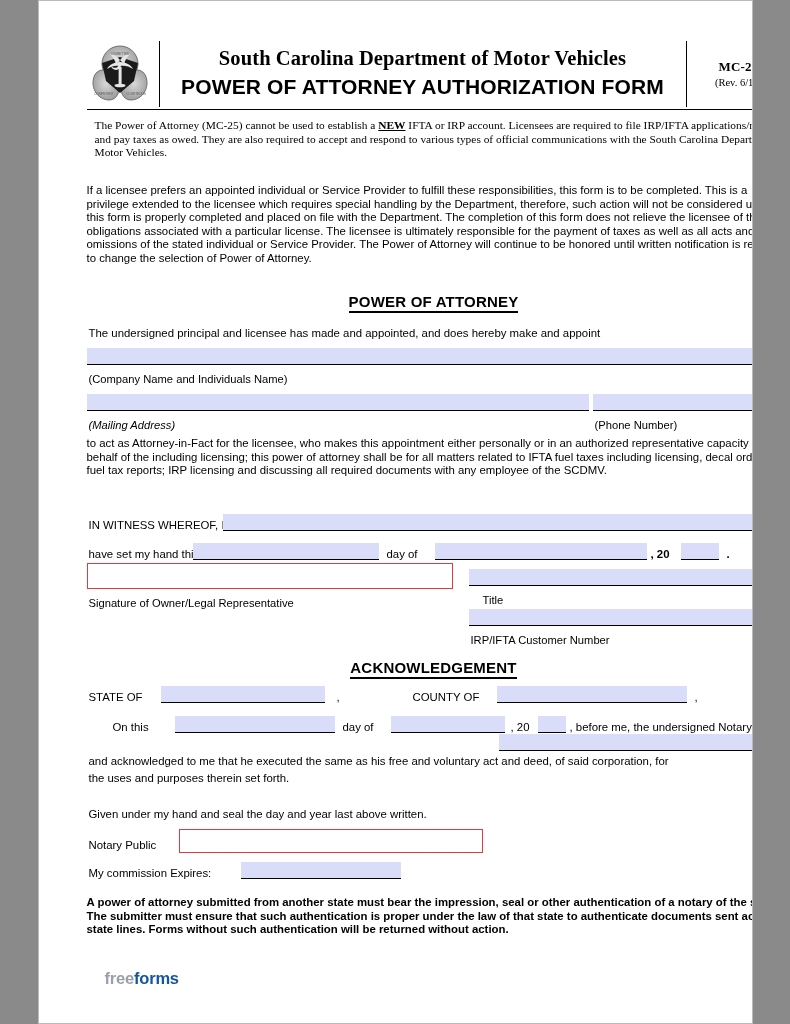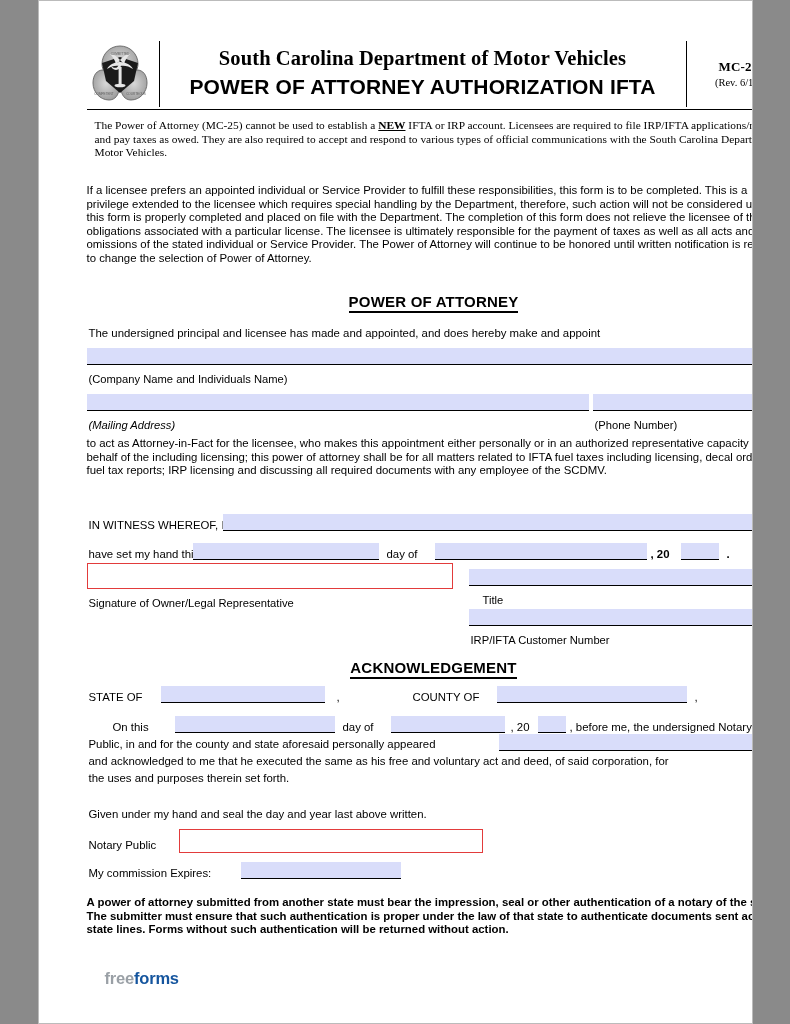--- a/index.html
+++ b/index.html
@@ -221,21 +221,21 @@
         <ellipse cx="30" cy="42.5" rx="5.5" ry="1.8" fill="#e6e6e6"></ellipse>
 
         <text x="30" y="11.5" font-family="Liberation Sans, sans-serif" font-size="3.1" fill="#5d5d5d" text-anchor="middle">COMMITTED</text>
         <text x="14" y="52" font-family="Liberation Sans, sans-serif" font-size="3.1" fill="#5d5d5d" text-anchor="middle">COMPETENT</text>
         <text x="46" y="52" font-family="Liberation Sans, sans-serif" font-size="3.1" fill="#5d5d5d" text-anchor="middle">COURTEOUS</text>
       </svg>
     </div>
     <div class="hdr-rule-l"></div>
     <div class="hdr-titles">
       <div class="hdr-title1">South Carolina Department of Motor Vehicles</div>
-      <div class="hdr-title2">POWER OF ATTORNEY AUTHORIZATION IFTA</div>
+      <div class="hdr-title2">POWER OF ATTORNEY AUTHORIZATION FORM</div>
     </div>
     <div class="hdr-rule-r"></div>
     <div class="hdr-form">
       <div class="hdr-form-code">MC-25</div>
       <div class="hdr-form-rev">(Rev. 6/16)</div>
     </div>
   </div>
   <div class="hdr-baseline"></div>
 
   <div class="para" style="left:30px; top:98px; width:704px;font-family:Liberation Serif, serif;">
@@ -292,21 +292,20 @@
   <div class="lbl" style="left:630px; top:670px;">,</div>
 
   <div class="lbl" style="left:48px; top:700px;">On this</div>
   <input class="fld underline-thin" style="left: 110px; top: 695px; width: 160px;" value="">
   <div class="lbl" style="left:278px; top:700px;">day of</div>
   <input class="fld underline-thin" style="left: 326px; top: 695px; width: 114px;" value="">
   <div class="lbl" style="left:446px; top:700px;">, 20</div>
   <input class="fld underline-thin" style="left: 473px; top: 695px; width: 28px;" value="">
   <div class="lbl" style="left:505px; top:700px;">, before me, the undersigned Notary</div>
 
-  <div class="lbl" style="left:24px; top:717px;">Public, in and for the county and state aforesaid personally appeared</div>
   <input class="fld underline-thin" style="left: 434px; top: 713px; width: 292px;" value="">
 
   <div class="lbl" style="left:24px; top:734px;">and acknowledged to me that he executed the same as his free and voluntary act and deed, of said corporation, for</div>
   <div class="lbl" style="left:24px; top:751px;">the uses and purposes therein set forth.</div>
 
   <div class="lbl" style="left:24px; top:787px;">Given under my hand and seal the day and year last above written.</div>
 
   <div class="lbl" style="left:24px; top:818px;">Notary Public</div>
   <input class="fld req" style="left: 114px; top: 808px; width: 304px; height: 24px;" value="">
 

